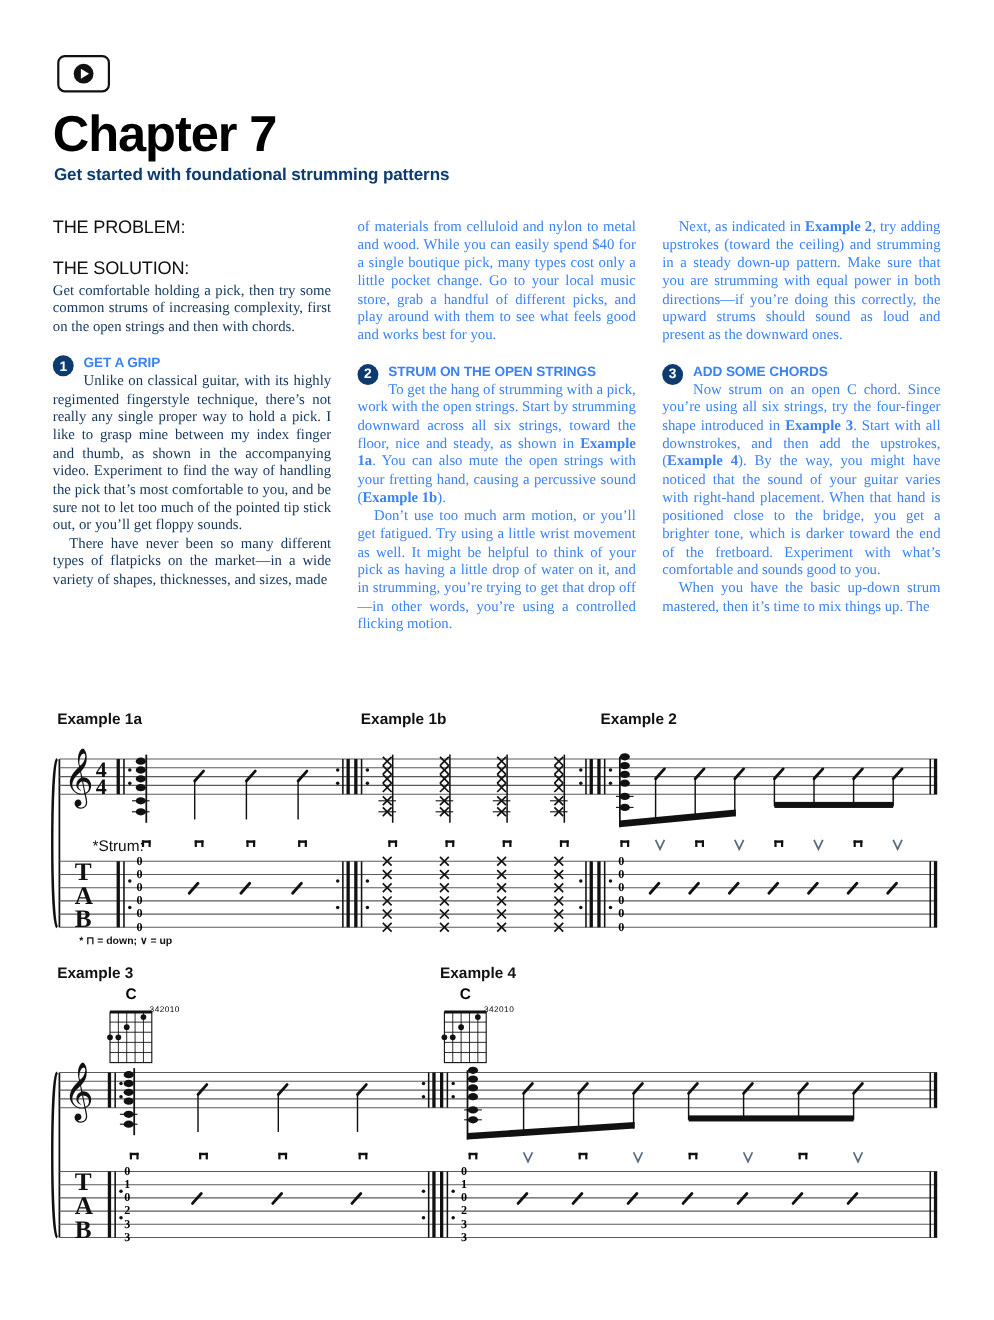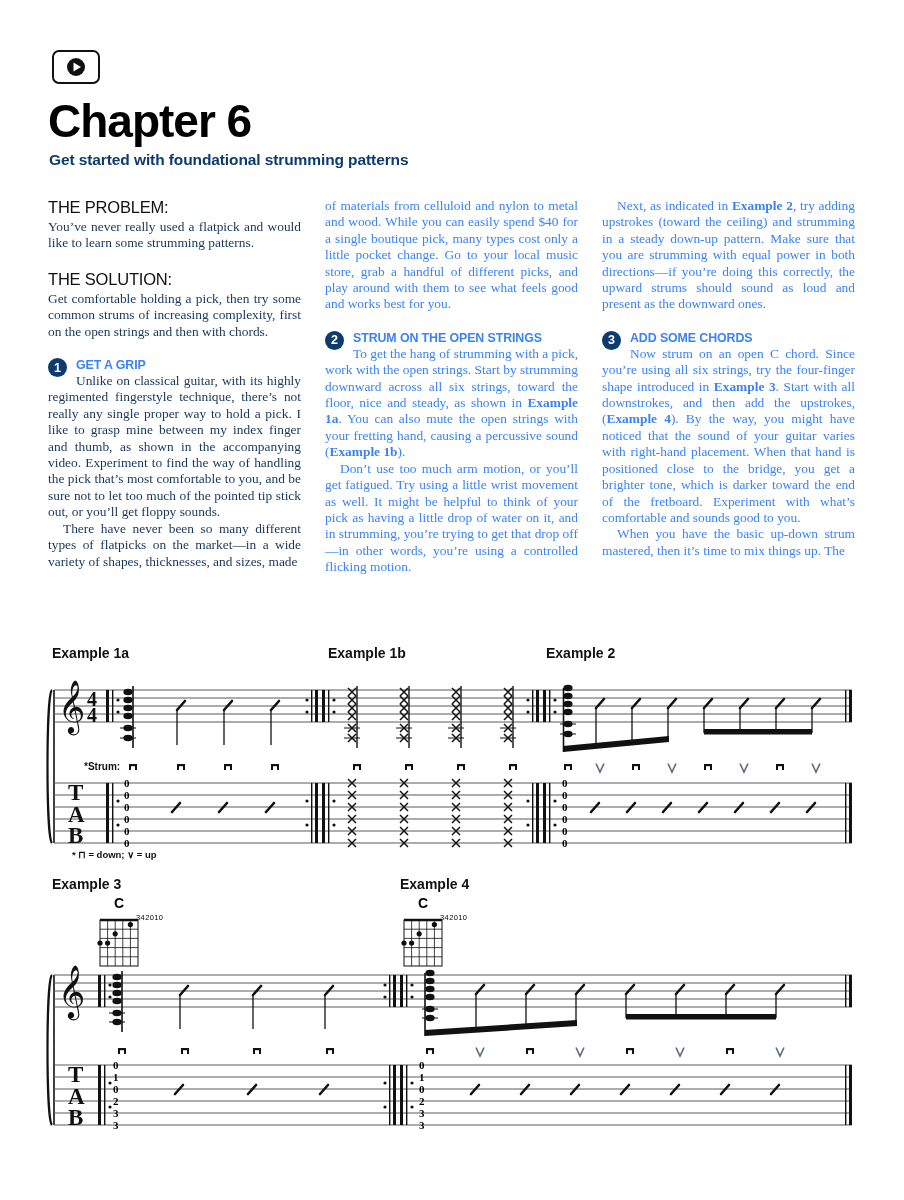--- a/index.html
+++ b/index.html
@@ -27,44 +27,43 @@
   .step .badge{position:absolute;left:0;top:1px;width:19px;height:19px;border-radius:50%;background:#0d3b6f;color:#fff;font-family:"Liberation Sans",sans-serif;font-weight:bold;font-size:12.5px;display:flex;align-items:center;justify-content:center;}
   .step .steptitle{font-family:"Liberation Sans",sans-serif;font-weight:bold;font-size:12.4px;color:#3b82f6;margin-left:28px;letter-spacing:-0.1px;line-height:16px;}
   .step .firstpara{text-indent:28px;}
   b{font-weight:bold;}
 
   
   .ex-label{position:absolute;font-family:"Liberation Sans",sans-serif;font-weight:bold;font-size:14px;color:#111;}
   .notation{position:absolute;left:0;top:0;width:904px;height:1200px;pointer-events:none;}
   .chordname{position:absolute;font-family:"Liberation Sans",sans-serif;font-weight:bold;font-size:14px;color:#000;}
   .chordfing{position:absolute;font-family:"Liberation Sans",sans-serif;font-size:7.5px;color:#000;letter-spacing:0.4px;padding-left:37px;}
-  .strumlabel{position:absolute;font-family:"Liberation Sans",sans-serif;font-weight:bold;font-size:10px;color:#111;text-align:center;}
+  .strumlabel{position:absolute;font-family:"Liberation Sans",sans-serif;font-weight:normal;font-size:14px;color:#111;text-align:center;}
   .footnote{position:absolute;font-family:"Liberation Sans",sans-serif;font-weight:bold;font-size:9.5px;color:#111;}
   .tabnum{position:absolute;font-family:"Liberation Serif",serif;font-weight:bold;font-size:11px;color:#000;line-height:1;}
 </style>
 </head>
 <body>
 
 <div class="page">
 
   <div class="video-badge">
     <svg width="20" height="20" viewBox="0 0 20 20" aria-hidden="true">
       <circle cx="10" cy="10" r="9" fill="#111"></circle>
       <polygon points="7.5,5.5 15,10 7.5,14.5" fill="#fff"></polygon>
     </svg>
   </div>
 
-  <div class="chapter-title">Chapter 6</div>
+  <div class="chapter-title">Chapter 7</div>
   <div class="chapter-sub">Get started with foundational strumming patterns</div>
 
   <div class="cols">
 
     <div class="col c1">
       <div class="sechead">THE PROBLEM:</div>
-      <p class="body">You’ve never really used a flatpick and would like to learn some strumming patterns.</p>
       <div class="sechead second">THE SOLUTION:</div>
       <p class="body">Get comfortable holding a pick, then try some common strums of increasing complexity, first on the open strings and then with chords.</p>
 
       <div class="step">
         <div class="badge">1</div>
         <div class="steptitle">GET A GRIP</div>
         <p class="body firstpara">Unlike on classical guitar, with its highly regimented fingerstyle technique, there’s not really any single proper way to hold a pick. I like to grasp mine between my index finger and thumb, as shown in the accompanying video. Experiment to find the way of handling the pick that’s most comfortable to you, and be sure not to let too much of the pointed tip stick out, or you’ll get floppy sounds.</p>
         <p class="body ind">There have never been so many different types of flatpicks on the market—in a wide variety of shapes, thicknesses, and sizes, made</p>
       </div>
     </div>

